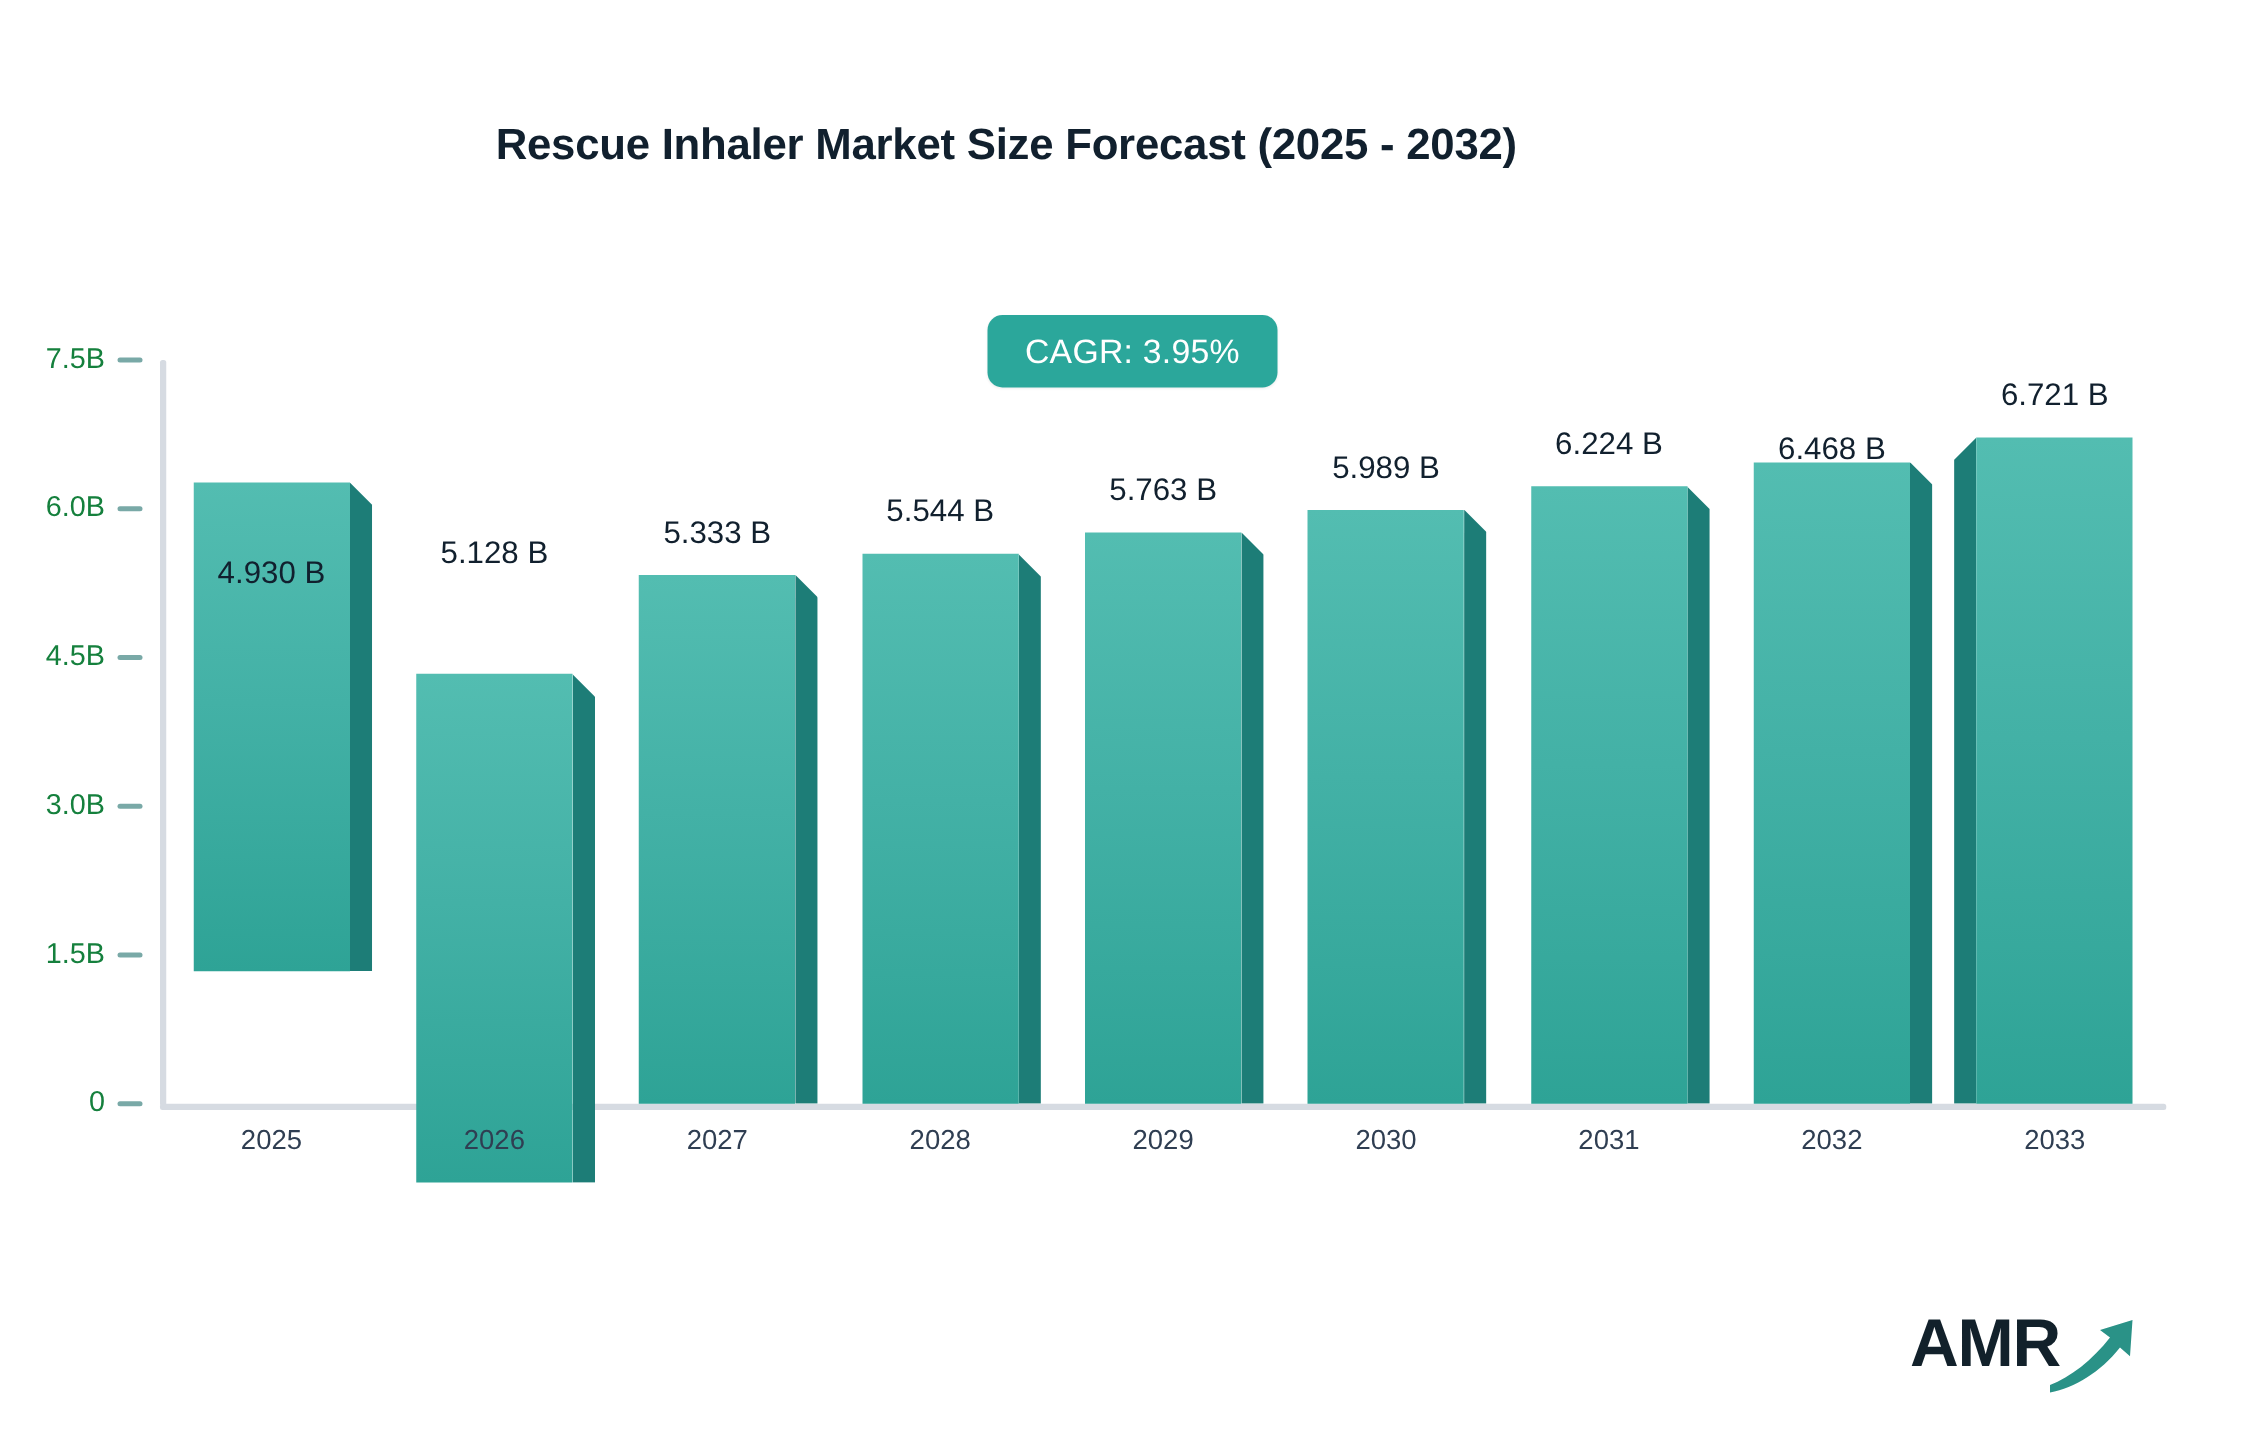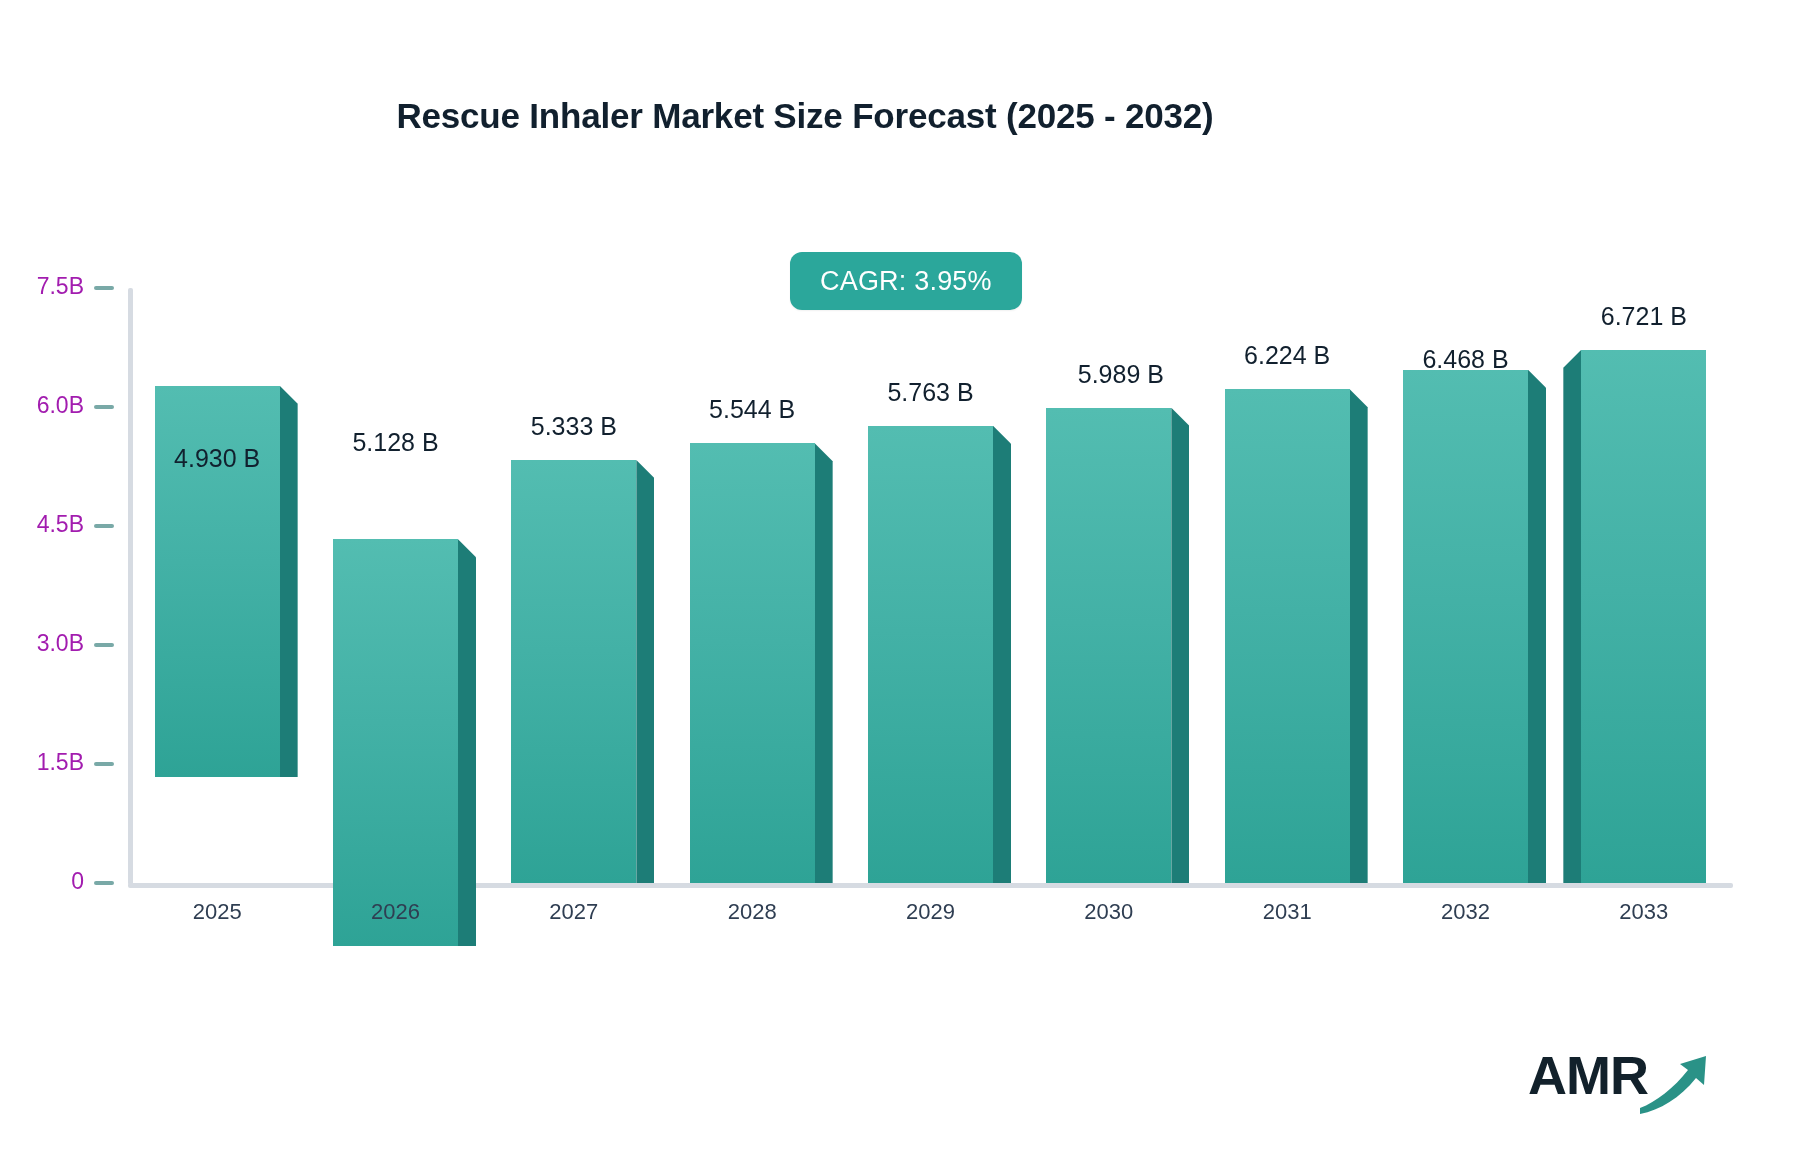--- a/index.html
+++ b/index.html
@@ -97,21 +97,21 @@
     position: absolute;
     left: 0;
     width: 120px;
     height: 0;
   }
   .ytick .ylabel {
     position: absolute;
     right: 36px;
     top: -15px;
     font-size: 23px;
-    color: #a21caf;
+    color: #15803d;
     text-align: right;
     white-space: nowrap;
   }
   .ytick .ydash {
     position: absolute;
     right: 6px;
     top: -2px;
     width: 20px;
     height: 4px;
     background: #79a9a7;
@@ -247,21 +247,21 @@
         <div class="bar-xlabel" style="position: absolute; left: 752.167px; top: 899px;">2028</div>
         <div class="bar-group" style="left: 868px; top: 425.802px; width: 125px; height: 457.198px;">
           <div class="bar-side right" style="height: 457.198px;"></div>
           <div class="bar-face" style="height: 457.198px;"></div>
           <div class="bar-value" style="top: -48px;">5.763 B</div>
         </div>
         <div class="bar-xlabel" style="position: absolute; left: 930.5px; top: 899px;">2029</div>
         <div class="bar-group" style="left: 1046.33px; top: 407.873px; width: 125px; height: 475.127px;">
           <div class="bar-side right" style="height: 475.127px;"></div>
           <div class="bar-face" style="height: 475.127px;"></div>
-          <div class="bar-value" style="top: -48px; margin-left: 12px;">5.989 B</div>
+          <div class="bar-value" style="top: -48px;">5.989 B</div>
         </div>
         <div class="bar-xlabel" style="position: absolute; left: 1108.83px; top: 899px;">2030</div>
         <div class="bar-group" style="left: 1224.67px; top: 389.229px; width: 125px; height: 493.771px;">
           <div class="bar-side right" style="height: 493.771px;"></div>
           <div class="bar-face" style="height: 493.771px;"></div>
           <div class="bar-value" style="top: -48px;">6.224 B</div>
         </div>
         <div class="bar-xlabel" style="position: absolute; left: 1287.17px; top: 899px;">2031</div>
         <div class="bar-group" style="left: 1403px; top: 369.872px; width: 125px; height: 513.128px;">
           <div class="bar-side right" style="height: 513.128px;"></div>

